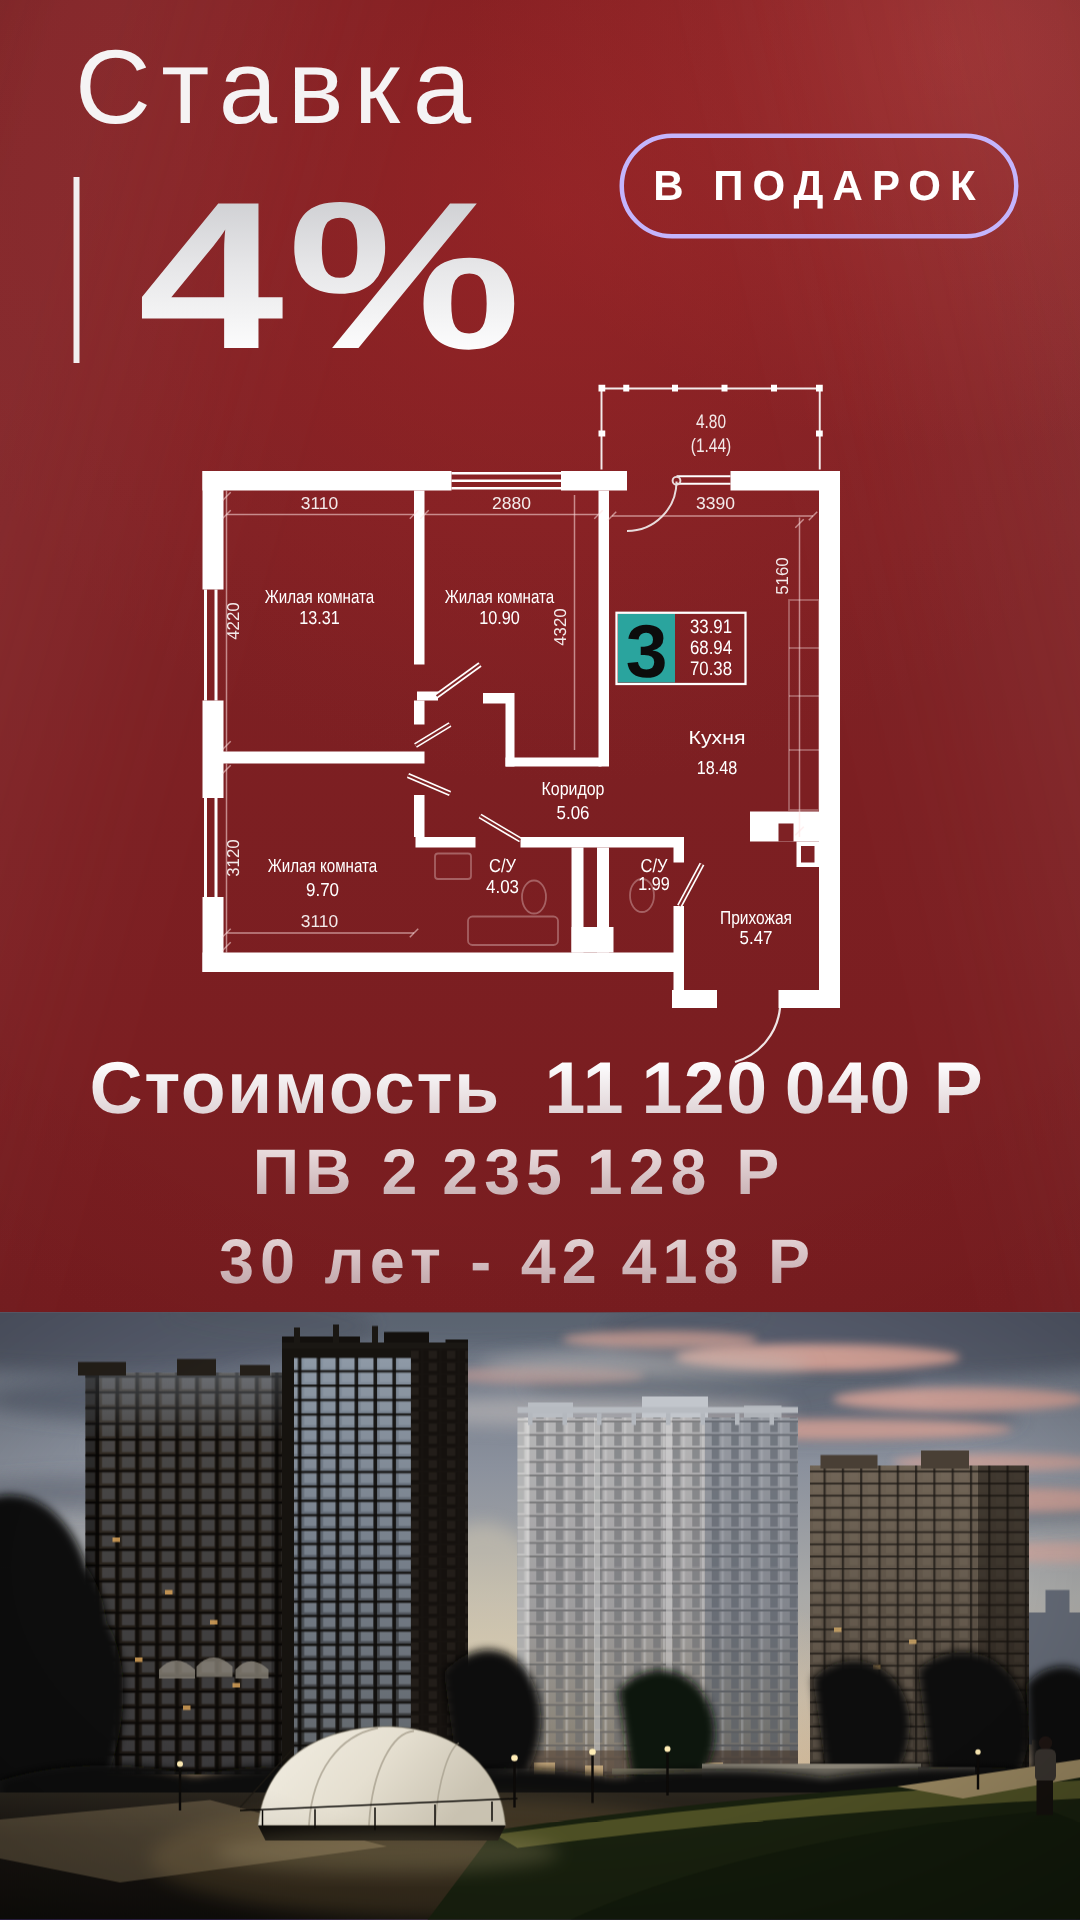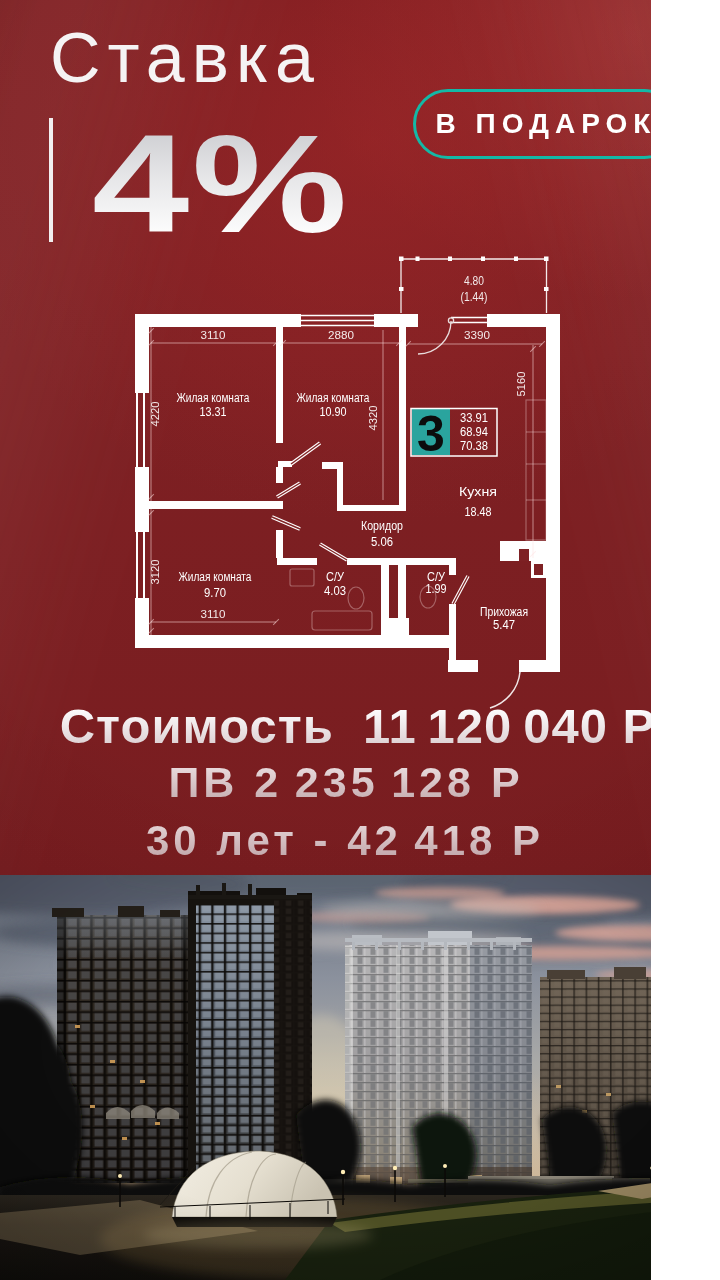--- a/index.html
+++ b/index.html
@@ -1,17 +1,17 @@
 <!DOCTYPE html>
 <html><head>
 <meta charset="utf-8">
 <style>
   html,body{margin:0;padding:0;}
   body{width:720px;height:1280px;overflow:hidden;font-family:"Liberation Sans",sans-serif;}
-  .page{position:relative;width:651px;height:1280px;background:#8b5cf6;overflow:hidden;}
+  .page{position:relative;width:720px;height:1280px;background:#8b5cf6;overflow:hidden;}
   .abs{position:absolute;}
 </style>
 </head>
 <body>
 <div class="page">
 
   <div class="abs" style="left:0;top:0;width:720px;height:880px;background:
     radial-gradient(120% 95% at 50% 40%, rgba(0,0,0,0) 55%, rgba(30,0,4,0.18) 100%),
     radial-gradient(80% 58% at 52% 16%, rgba(166,40,42,0.55) 0%, rgba(166,40,42,0.0) 75%),
     radial-gradient(45% 30% at 88% 4%, rgba(186,64,62,0.4) 0%, rgba(186,64,62,0.0) 100%),
@@ -20,21 +20,21 @@
   <div class="abs" style="left:-80px;top:-240px;width:420px;height:1600px;transform:rotate(16deg);transform-origin:top center;filter:blur(28px);background:linear-gradient(90deg,rgba(255,255,255,0) 0%,rgba(255,225,220,0.065) 50%,rgba(255,255,255,0) 100%);"></div>
 
   <div class="abs" style="left:420px;top:-200px;width:440px;height:1600px;transform:rotate(-13deg);transform-origin:top center;filter:blur(28px);background:linear-gradient(90deg,rgba(255,255,255,0) 0%,rgba(255,225,220,0.075) 50%,rgba(255,255,255,0) 100%);"></div>
 
   <div class="abs" style="left:50px;top:23px;font-size:70px;line-height:1;font-weight:400;color:#f5f3f4;letter-spacing:7px;">Ставка</div>
 
   <div class="abs" style="left:49px;top:118px;width:4px;height:124px;background:#f2eff0;"></div>
 
   <div class="abs" style="left:92px;top:114px;font-size:140px;line-height:1;font-weight:700;letter-spacing:2px;transform:scaleX(1.25);transform-origin:left top;background:linear-gradient(180deg,#c6c7cb 0%,#e6e6e8 45%,#ffffff 90%);-webkit-background-clip:text;background-clip:text;color:transparent;">4%</div>
 
-  <div class="abs" style="left:413px;top:89px;width:266px;height:70px;border:3px solid #14b8a6;border-radius:35px;box-sizing:border-box;display:flex;align-items:center;justify-content:center;">
+  <div class="abs" style="left:413px;top:89px;width:266px;height:70px;border:3px solid #c4b5fd;border-radius:35px;box-sizing:border-box;display:flex;align-items:center;justify-content:center;">
 
     <span style="font-size:28px;font-weight:700;color:#ffffff;letter-spacing:6px;">В ПОДАРОК</span>
   </div>
 
   <svg class="abs" style="left:0;top:0;" width="720" height="1280" viewBox="0 0 720 1280" fill="none">
     <g font-family="Liberation Sans, sans-serif">
 
       <g stroke="#f3ebeb" stroke-width="1.3">
         <line x1="401" y1="259" x2="547" y2="259"></line>
         <line x1="401" y1="259" x2="401" y2="313"></line>

